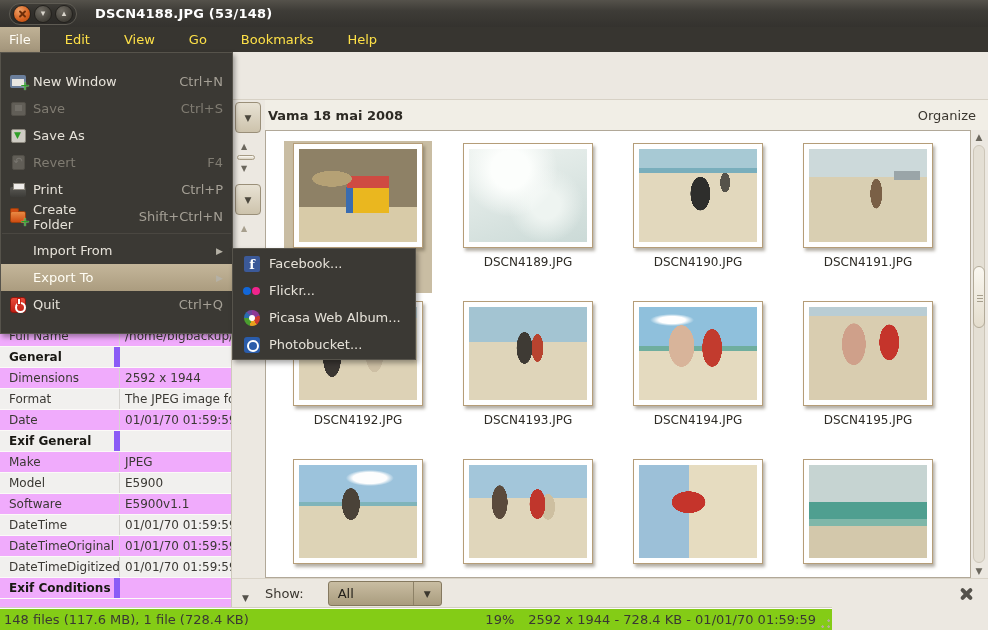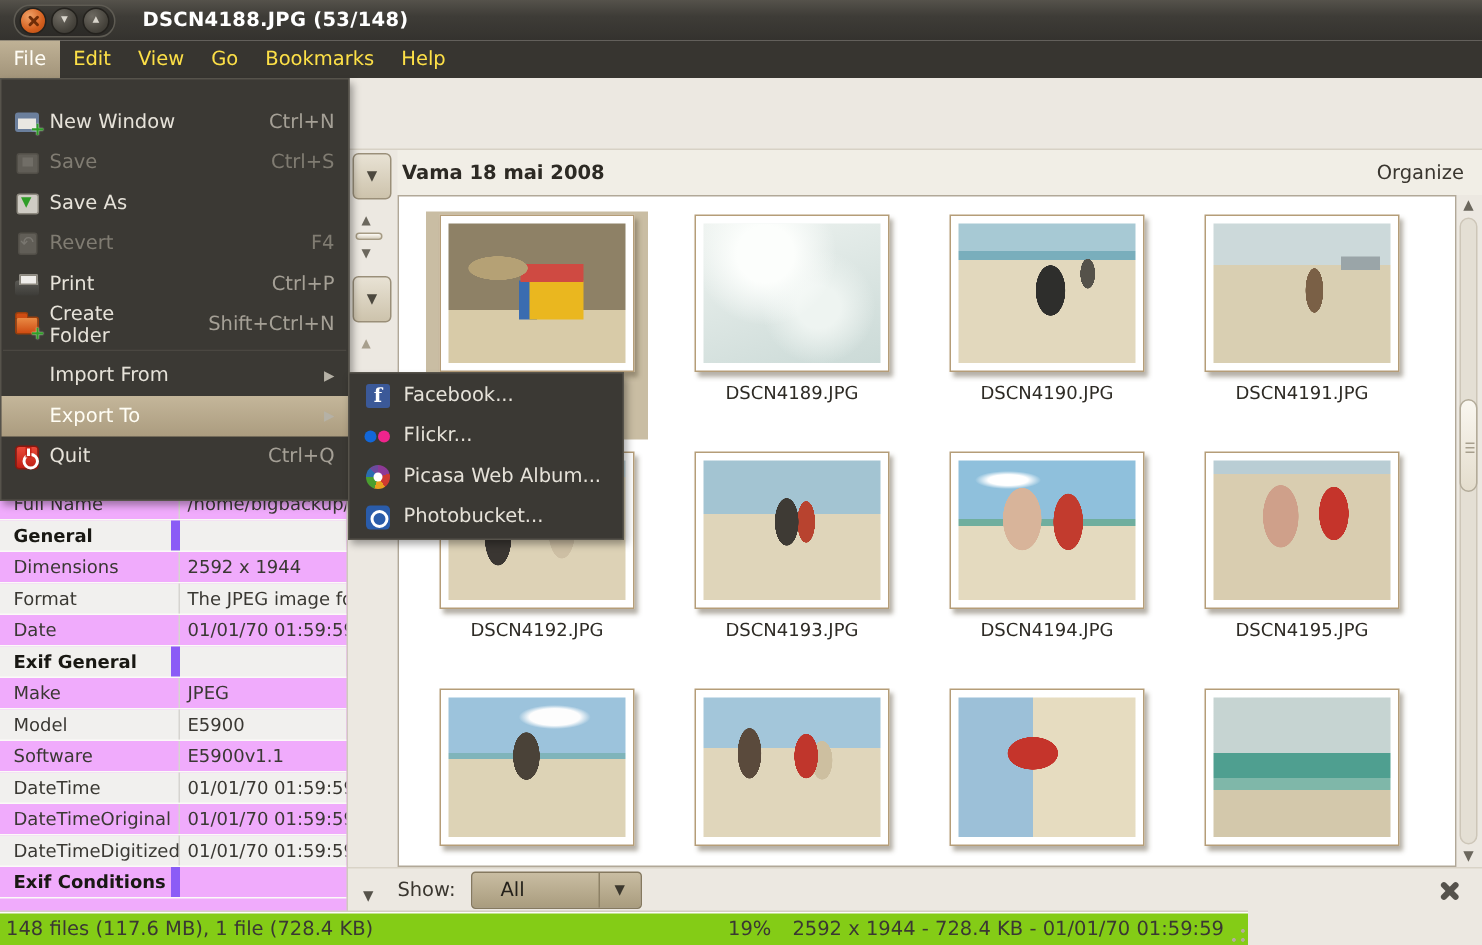--- a/index.html
+++ b/index.html
@@ -17,21 +17,21 @@
   .winbtn.close { background:radial-gradient(circle at 35% 30%,#f0a268,#d45f1e 60%,#b14a12); }
   .winbtn.close::before,.winbtn.close::after { content:""; position:absolute; width:9px; height:2px;
     background:#6e2d08; border-radius:1px; }
   .winbtn.close::before { transform:rotate(45deg); }
   .winbtn.close::after  { transform:rotate(-45deg); }
   .winbtn.minimize,.winbtn.maximize { background:radial-gradient(circle at 35% 30%,#6e6a62,#46433c 65%,#36342e); color:#d9d5cc; font-size:9px; line-height:1; }
   .title-text { color:#ffffff; font-weight:bold; margin-left:18px; letter-spacing:.2px; }
 
   
   .menubar { position:absolute; left:0; top:27px; width:988px; height:25px; background:#373530;
-    display:flex; align-items:stretch; }
+    display:flex; align-items:stretch;gap:16px; }
   .menubar-item { color:#fde047; padding:0 9px; display:flex; align-items:center; cursor:default; }
   .menubar-item.active { background:linear-gradient(180deg,#c0b296,#a2947a); color:#fffdf6; }
 
   
   .toolbar { position:absolute; left:0; top:52px; width:988px; height:48px;
     background:#ece8e1; border-bottom:1px solid #d7d1c5; }
   .tb { position:absolute; display:flex; align-items:center; color:#3b3833; }
   .tb-sep { position:absolute; top:62px; width:1px; height:30px; background:#d2ccc0; border-right:1px solid #faf8f4; }
   .arrow-up-partial { position:absolute; left:228px; top:62px; width:16px; height:26px; }
   .arrow-up-partial::before { content:""; position:absolute; left:2px; top:0; border-left:8px solid transparent; border-right:8px solid transparent; border-bottom:12px solid #cf5c1c; }
@@ -155,22 +155,22 @@
   .vs-thumb { position:absolute; left:-1px; top:120px; width:12px; height:62px; border-radius:7px;
     background:linear-gradient(180deg,#faf7f0,#e4ddcd); border:1px solid #b3ab99; }
   .vs-thumb::before { content:""; position:absolute; left:3px; top:28px; width:6px; height:1px; background:#a79f8d;
     box-shadow:0 3px #a79f8d, 0 6px #a79f8d; }
 
   
   .filterbar { position:absolute; left:232px; top:578px; width:756px; height:30px; background:#ece8e1;
     border-top:1px solid #d9d3c7; display:flex; align-items:center; }
   .fb-minitri { font-size:9px; color:#55524a; margin:8px 0 0 10px; }
   .show-label { margin-left:16px; color:#3a362f; }
-  .show-combo { margin-left:10px; width:114px; height:25px; border:1px solid #85795f; border-radius:3px;
-    background:linear-gradient(180deg,#c9bda2,#a99c7e); display:flex; align-items:center;padding-left:10px; }
+  .show-combo { margin-left:24px; width:114px; height:25px; border:1px solid #85795f; border-radius:3px;
+    background:linear-gradient(180deg,#c9bda2,#a99c7e); display:flex; align-items:center; }
   .show-combo .val { flex:1; padding-left:9px; color:#23201a; }
   .show-combo .dd-seg { width:28px; align-self:stretch; border-left:1px solid #8d8166; display:flex; align-items:center; justify-content:center; font-size:9px; color:#3c382e; }
   .fb-close { margin-left:auto; margin-right:14px; width:15px; height:15px; position:relative; }
   .fb-close::before,.fb-close::after { content:""; position:absolute; left:0; top:6px; width:15px; height:4px; background:#55524c; border-radius:2px; }
   .fb-close::before { transform:rotate(45deg); }
   .fb-close::after { transform:rotate(-45deg); }
 
   
   .statusbar { position:absolute; left:0; top:608px; width:832px; height:22px; background:#84cc16;
     border-top:1px solid #fdfcfa; box-shadow:0 -1px 0 #d4cec2; display:flex; align-items:center; font-size:13px; color:#3a3833; }

